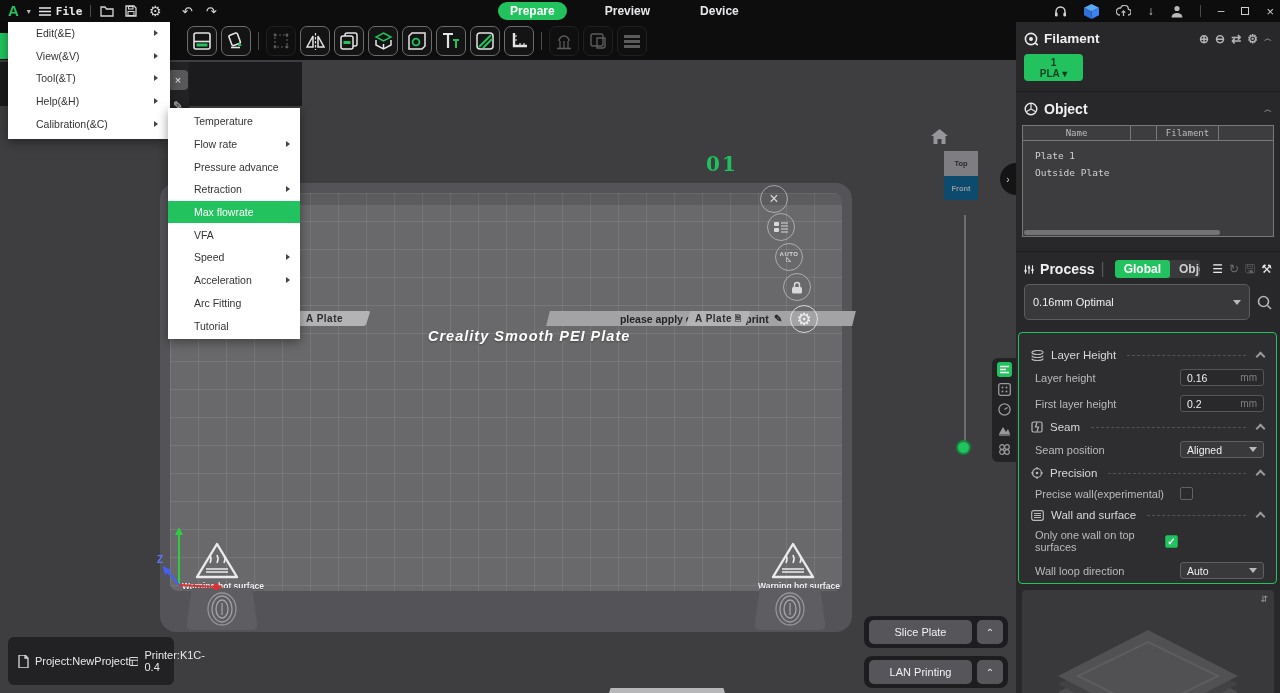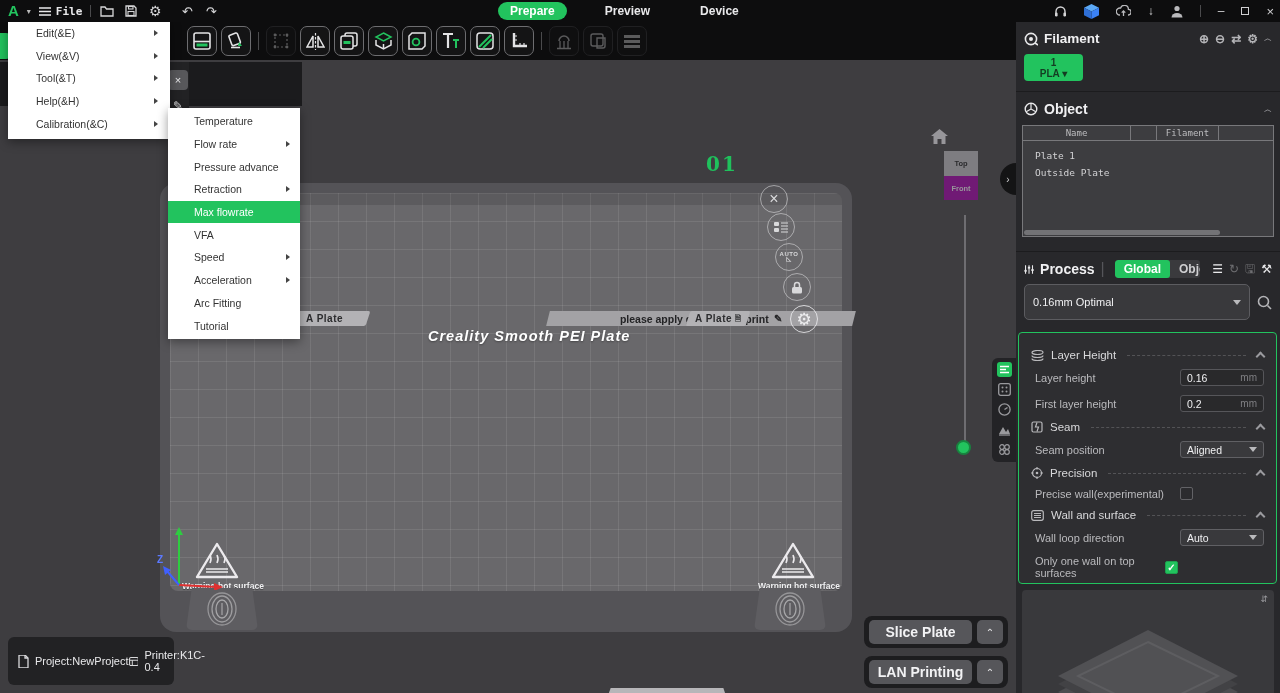--- a/index.html
+++ b/index.html
@@ -60,37 +60,37 @@
   .fp-tab { position:absolute; width:72px; height:42px; background:#5e5d61; border-radius:6px;
      clip-path:polygon(8% 0,92% 0,100% 100%,0 100%); display:flex; align-items:center; justify-content:center; }
 
   .float-btn { position:absolute; width:28px; height:28px; border:1.5px solid rgba(225,225,228,.55); border-radius:50%;
      display:flex; align-items:center; justify-content:center; color:#d9d9db; }
   .float-btn .auto-lbl{ font-size:6px; font-weight:bold; letter-spacing:.5px; line-height:5px; text-align:center;}
 
   .home-ico { position:absolute; left:931px; top:69px; }
   .viewcube { position:absolute; left:944px; top:91px; width:34px; z-index:2; }
   .vc-top { height:25px; background:#7e7d81; color:#2b2b2d; font-size:7.5px; font-weight:bold; display:flex; align-items:center; justify-content:center; }
-  .vc-front { height:24px; background:#701a75; color:#97969a; font-size:7.5px; font-weight:bold; display:flex; align-items:center; justify-content:center; }
+  .vc-front { height:24px; background:#0c4a6e; color:#97969a; font-size:7.5px; font-weight:bold; display:flex; align-items:center; justify-content:center; }
   .vslider-line { position:absolute; left:964px; top:155px; width:2px; height:230px; background:#6e6d71; }
   .vslider-knob { position:absolute; left:956px; top:380px; width:15px; height:15px; border-radius:50%; background:#22c35e; border:2px solid #18833f; }
   .collapse-handle { position:absolute; left:1000px; top:103px; width:16px; height:32px; background:#141415; border-radius:16px 0 0 16px;
       color:#cfcfd1; display:flex; align-items:center; justify-content:center; font-size:10px; }
 
   .side-strip { position:absolute; left:992px; top:298px; width:24px; height:104px; background:#232326; border-radius:6px 0 0 6px;
       display:flex; flex-direction:column; align-items:center; gap:5px; padding-top:4px; }
   .strip-ico { width:15px; height:15px; display:flex; align-items:center; justify-content:center; }
   .strip-ico.active { background:#22c35e; border-radius:3px; }
 
   
   .status-panel { position:absolute; left:8px; top:577px; width:166px; height:48px; background:rgba(32,32,34,.92); border-radius:6px;
       padding:8px 10px; display:flex; flex-direction:row; justify-content:space-between; z-index:8;}
   .status-row { display:flex; align-items:center; gap:6px; color:#e9e9eb; font-size:11px; }
   .action-group { position:absolute; width:144px; height:32px; background:#1d1d1f; border-radius:8px; display:flex; align-items:center; gap:5px; padding:0 5px; }
-  .action-btn { flex:1; height:24px; background:#56565a; border:none; border-radius:5px; color:#f2f2f4; font-weight:bold; font-size:14px;
+  .action-btn { flex:1; height:24px; background:#56565a; border:none; border-radius:5px; color:#f2f2f4; font-weight:normal; font-size:11px;
       font-family:"Liberation Sans",sans-serif; }
   .action-exp { width:26px; height:24px; background:#56565a; border:none; border-radius:5px; color:#e6e6e8; font-size:10px; }
 
   
   #sidebar { position:absolute; right:0; top:22px; width:264px; height:671px; background:#28282b; z-index:10; }
   .sec-head { display:flex; align-items:center; gap:6px; padding:9px 8px 6px 8px; color:#f0f0f2; font-weight:bold; font-size:13.5px; }
   .sec-head .spacer { flex:1; }
   .mini-ico { color:#b4b4b7; font-size:12px; line-height:1; }
   .sec-collapse { color:#9a9a9e; font-size:8px; }
   .filament-chip { margin:2px 0 10px 8px; width:59px; height:27px; background:#22c35e; border-radius:4px; border:none;
@@ -631,30 +631,30 @@
       <div class="grp-head">
         <svg width="13" height="11" viewBox="0 0 13 11">
           <rect x="0.7" y="0.7" width="11.6" height="9.6" rx="2" fill="none" stroke="#b9b9bc" stroke-width="1.2"></rect>
           <path d="M3 3.5 h7 M3 5.5 h7 M3 7.5 h7" stroke="#b9b9bc" stroke-width="1"></path>
         </svg>
         <span>Wall and surface</span>
         <span class="dash"></span>
           <span class="chev-up"></span>
       </div>
       <div class="set-row">
+        <span class="set-label" style="max-width:130px;">Only one wall on top surfaces</span>
+        <span class="checkbox on">✓</span>
+      </div>
+      <div class="set-row">
         <span class="set-label">Wall loop direction</span>
         <div class="set-select">
           <span>Auto</span>
           <span class="spacer"></span>
             <span class="caret-down"></span>
         </div>
-      </div>
-      <div class="set-row">
-        <span class="set-label" style="max-width:130px;">Only one wall on top surfaces</span>
-        <span class="checkbox on">✓</span>
       </div>
     </div>
 
     <div class="preview-panel">
       <svg width="252" height="130" viewBox="0 0 252 130">
         <g>
           <path d="M126 96 L216 142 L126 188 L36 142 Z" fill="#3f3f42"></path>
           <path d="M126 88 L216 134 L126 180 L36 134 Z" fill="#4a4a4d"></path>
           <path d="M126 80 L216 126 L126 172 L36 126 Z" fill="#404043"></path>
           <path d="M126 72 L216 118 L126 164 L36 118 Z" fill="#4c4c4f"></path>

